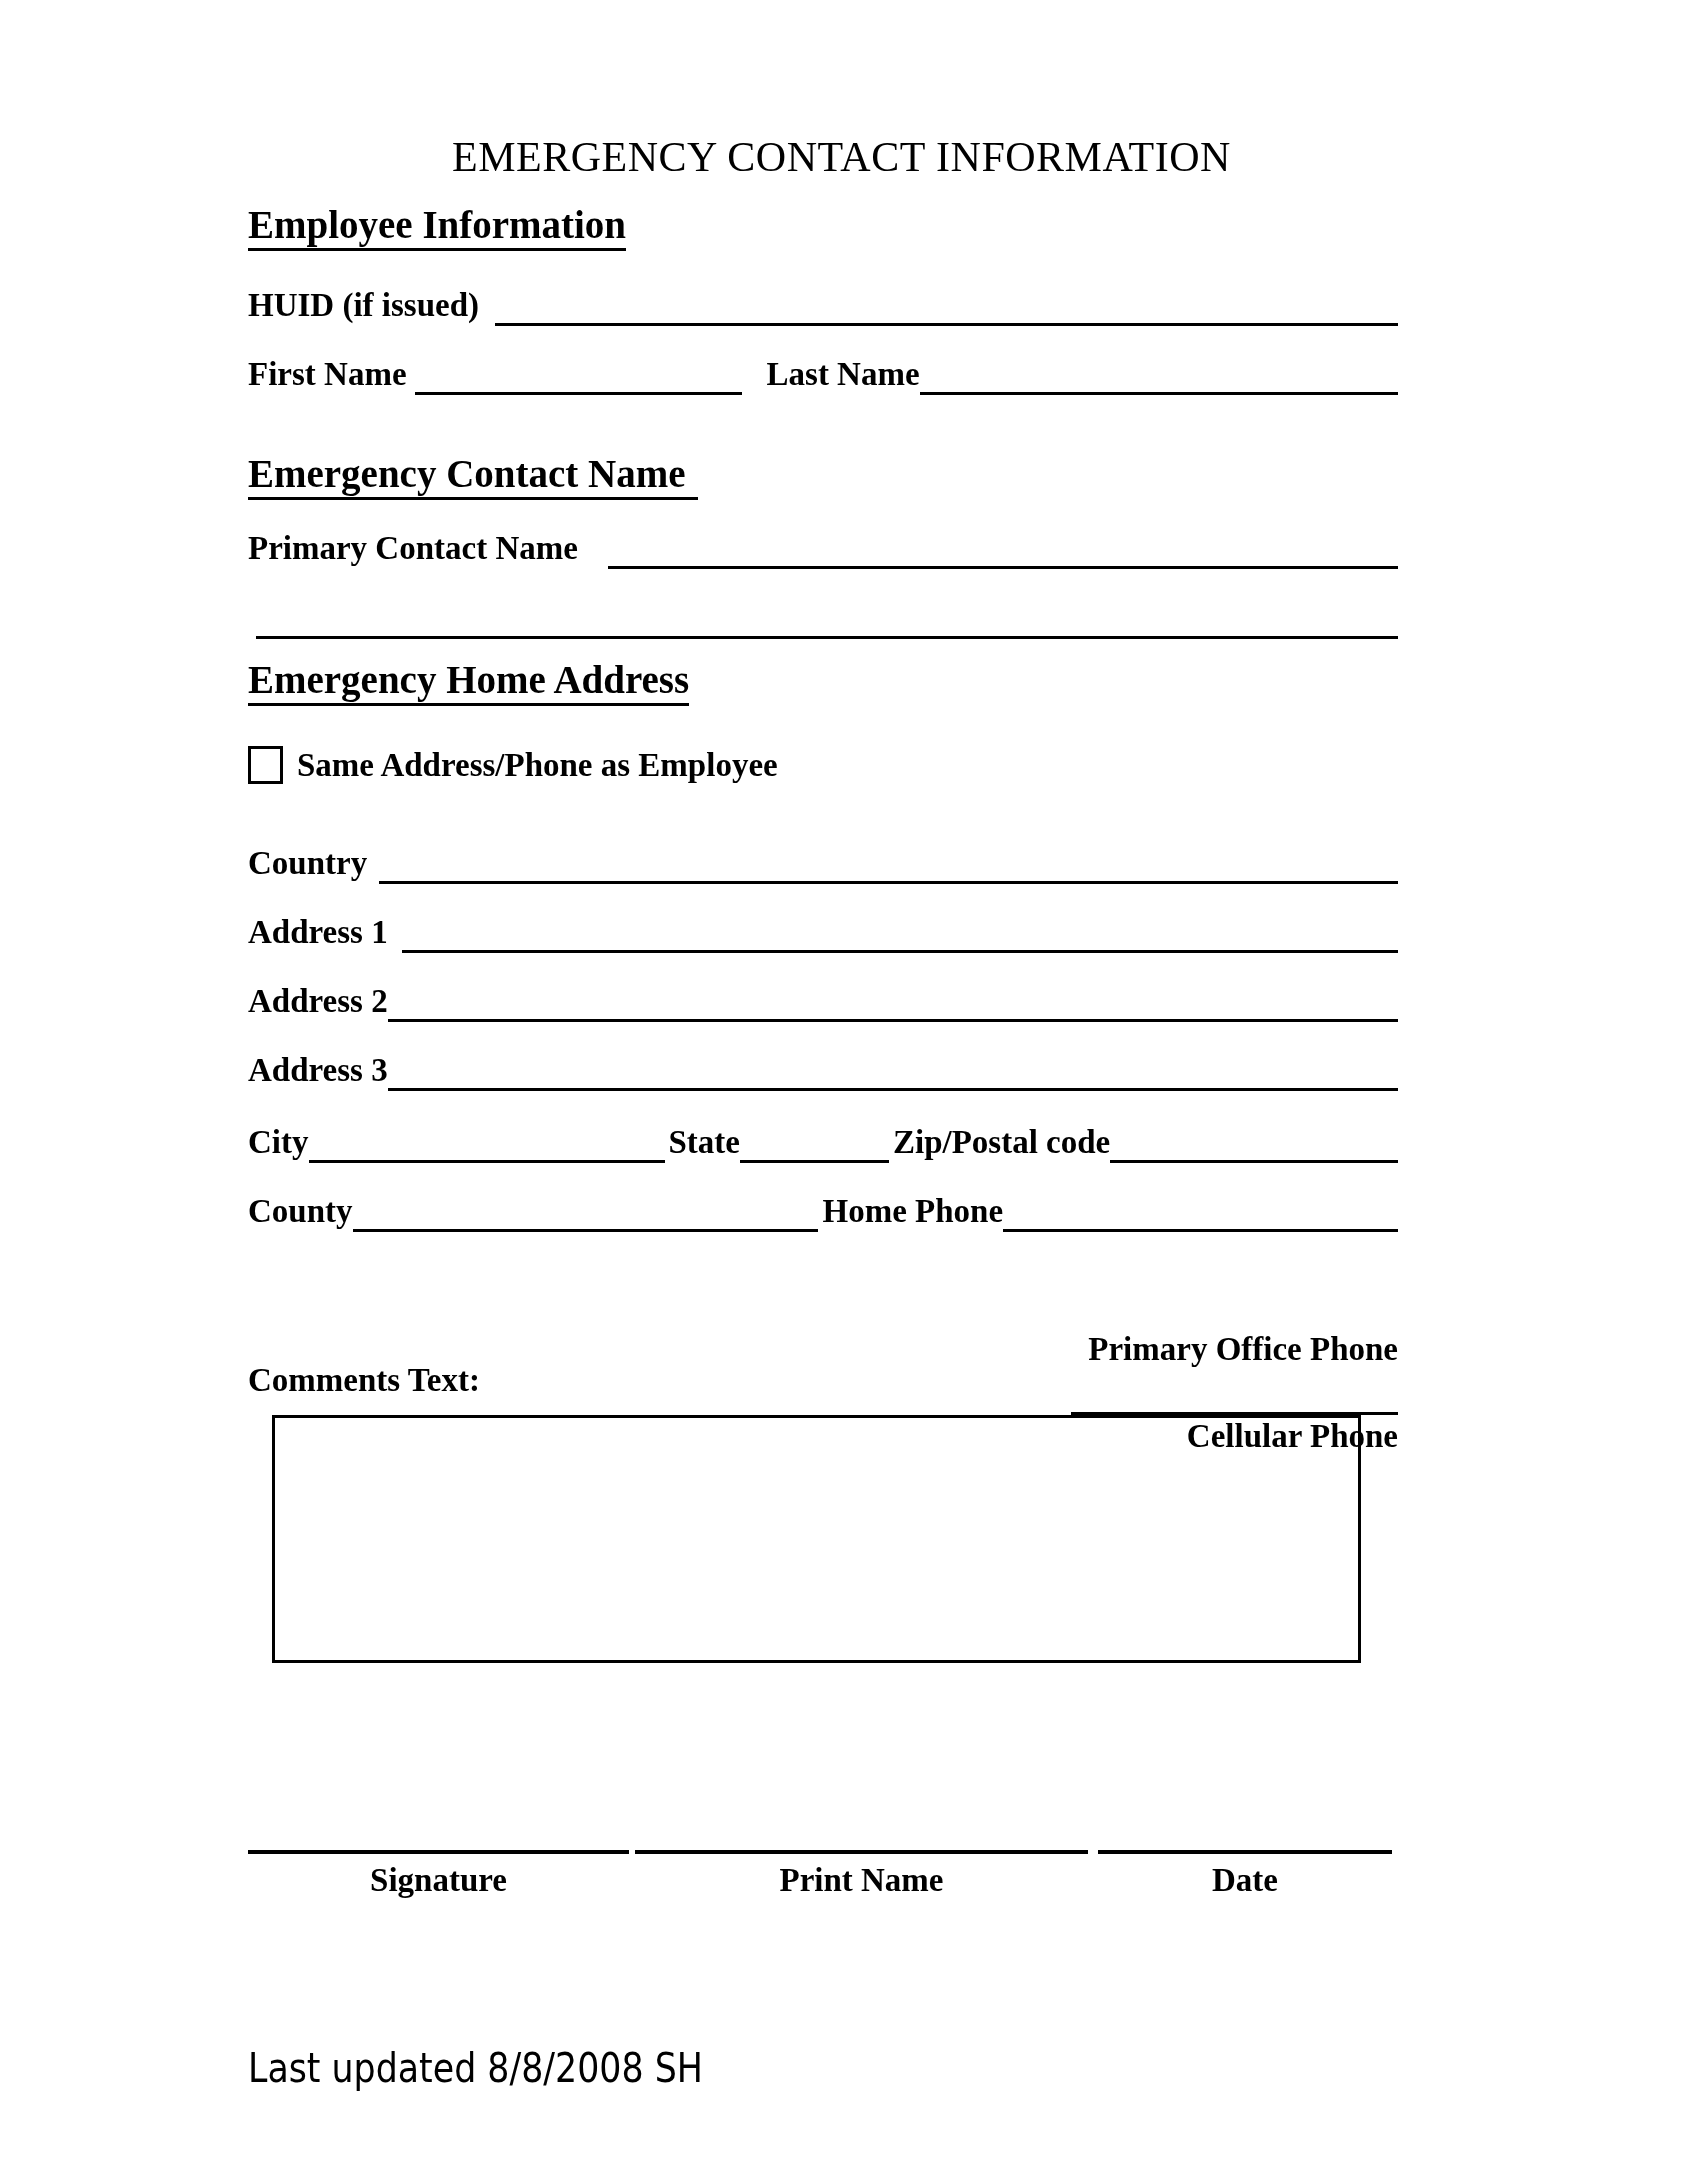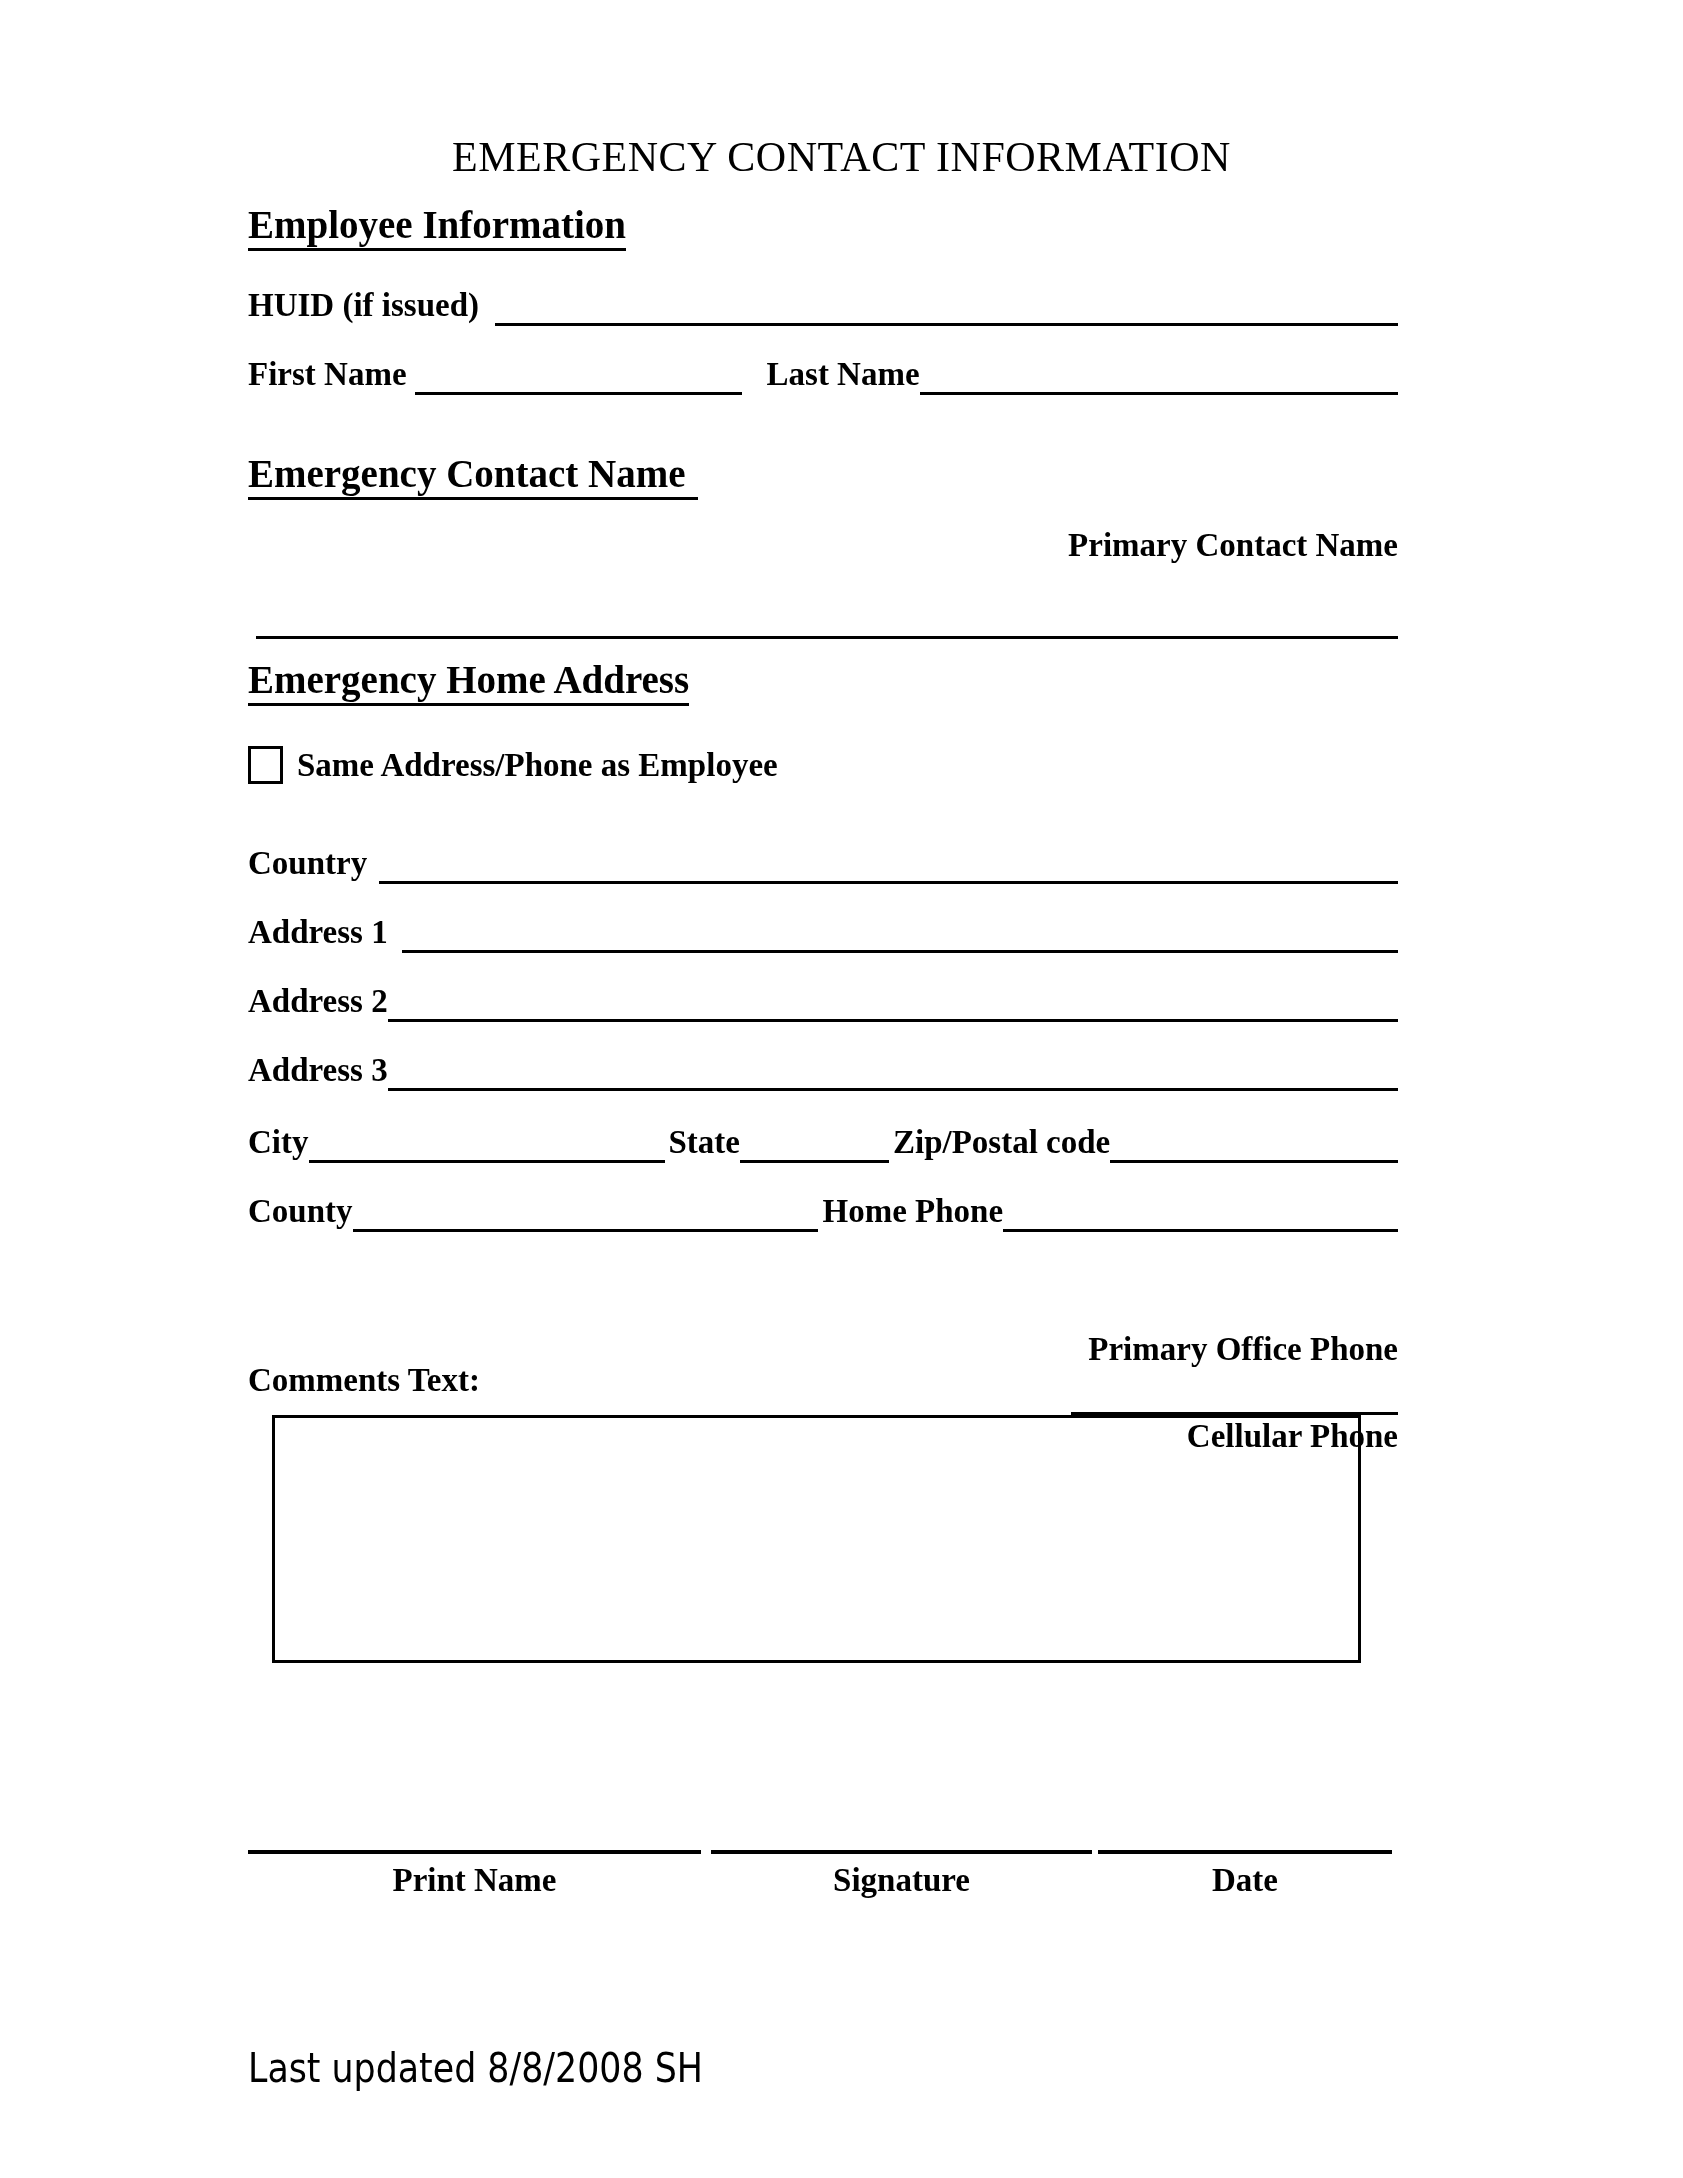--- a/index.html
+++ b/index.html
@@ -95,21 +95,21 @@
   <span class="lbl">First Name</span>
   <span class="line ml8" style="width:327px;"></span>
   <span class="lbl ml25">Last Name</span>
   <span class="line fill"></span>
 </div>
 
 <div class="heading pad-after" style="top:452px;">
   <span>Emergency Contact Name</span>
 </div>
 
-<div class="row" style="top:524px;flex-direction:column;">
+<div class="row" style="top:524px;">
   <span class="lbl">Primary Contact Name</span>
   <span class="line fill ml30"></span>
 </div>
 
 <div class="row" style="top:594px;">
   <span class="line fill ml8"></span>
 </div>
 
 <div class="heading" style="top:658px;">
   <span>Emergency Home Address</span>
@@ -161,25 +161,25 @@
   <span class="line" style="width:327px;"></span>
   <span class="lbl">Cellular Phone</span>
   <span class="line fill"></span>
 </div>
 
 <div class="comments-label">Comments Text:</div>
 
 <div class="comments-box"></div>
 
 <div class="sigrow">
+  <div class="sigcol sig-sign">
+    <span class="lbl">Signature</span>
+  </div>
   <div class="sigcol sig-print">
     <span class="lbl">Print Name</span>
-  </div>
-  <div class="sigcol sig-sign">
-    <span class="lbl">Signature</span>
   </div>
   <div class="sigcol sig-date">
     <span class="lbl">Date</span>
   </div>
 </div>
 
 <div class="footer">Last updated 8/8/2008 SH</div>
 
 
 </body></html>

